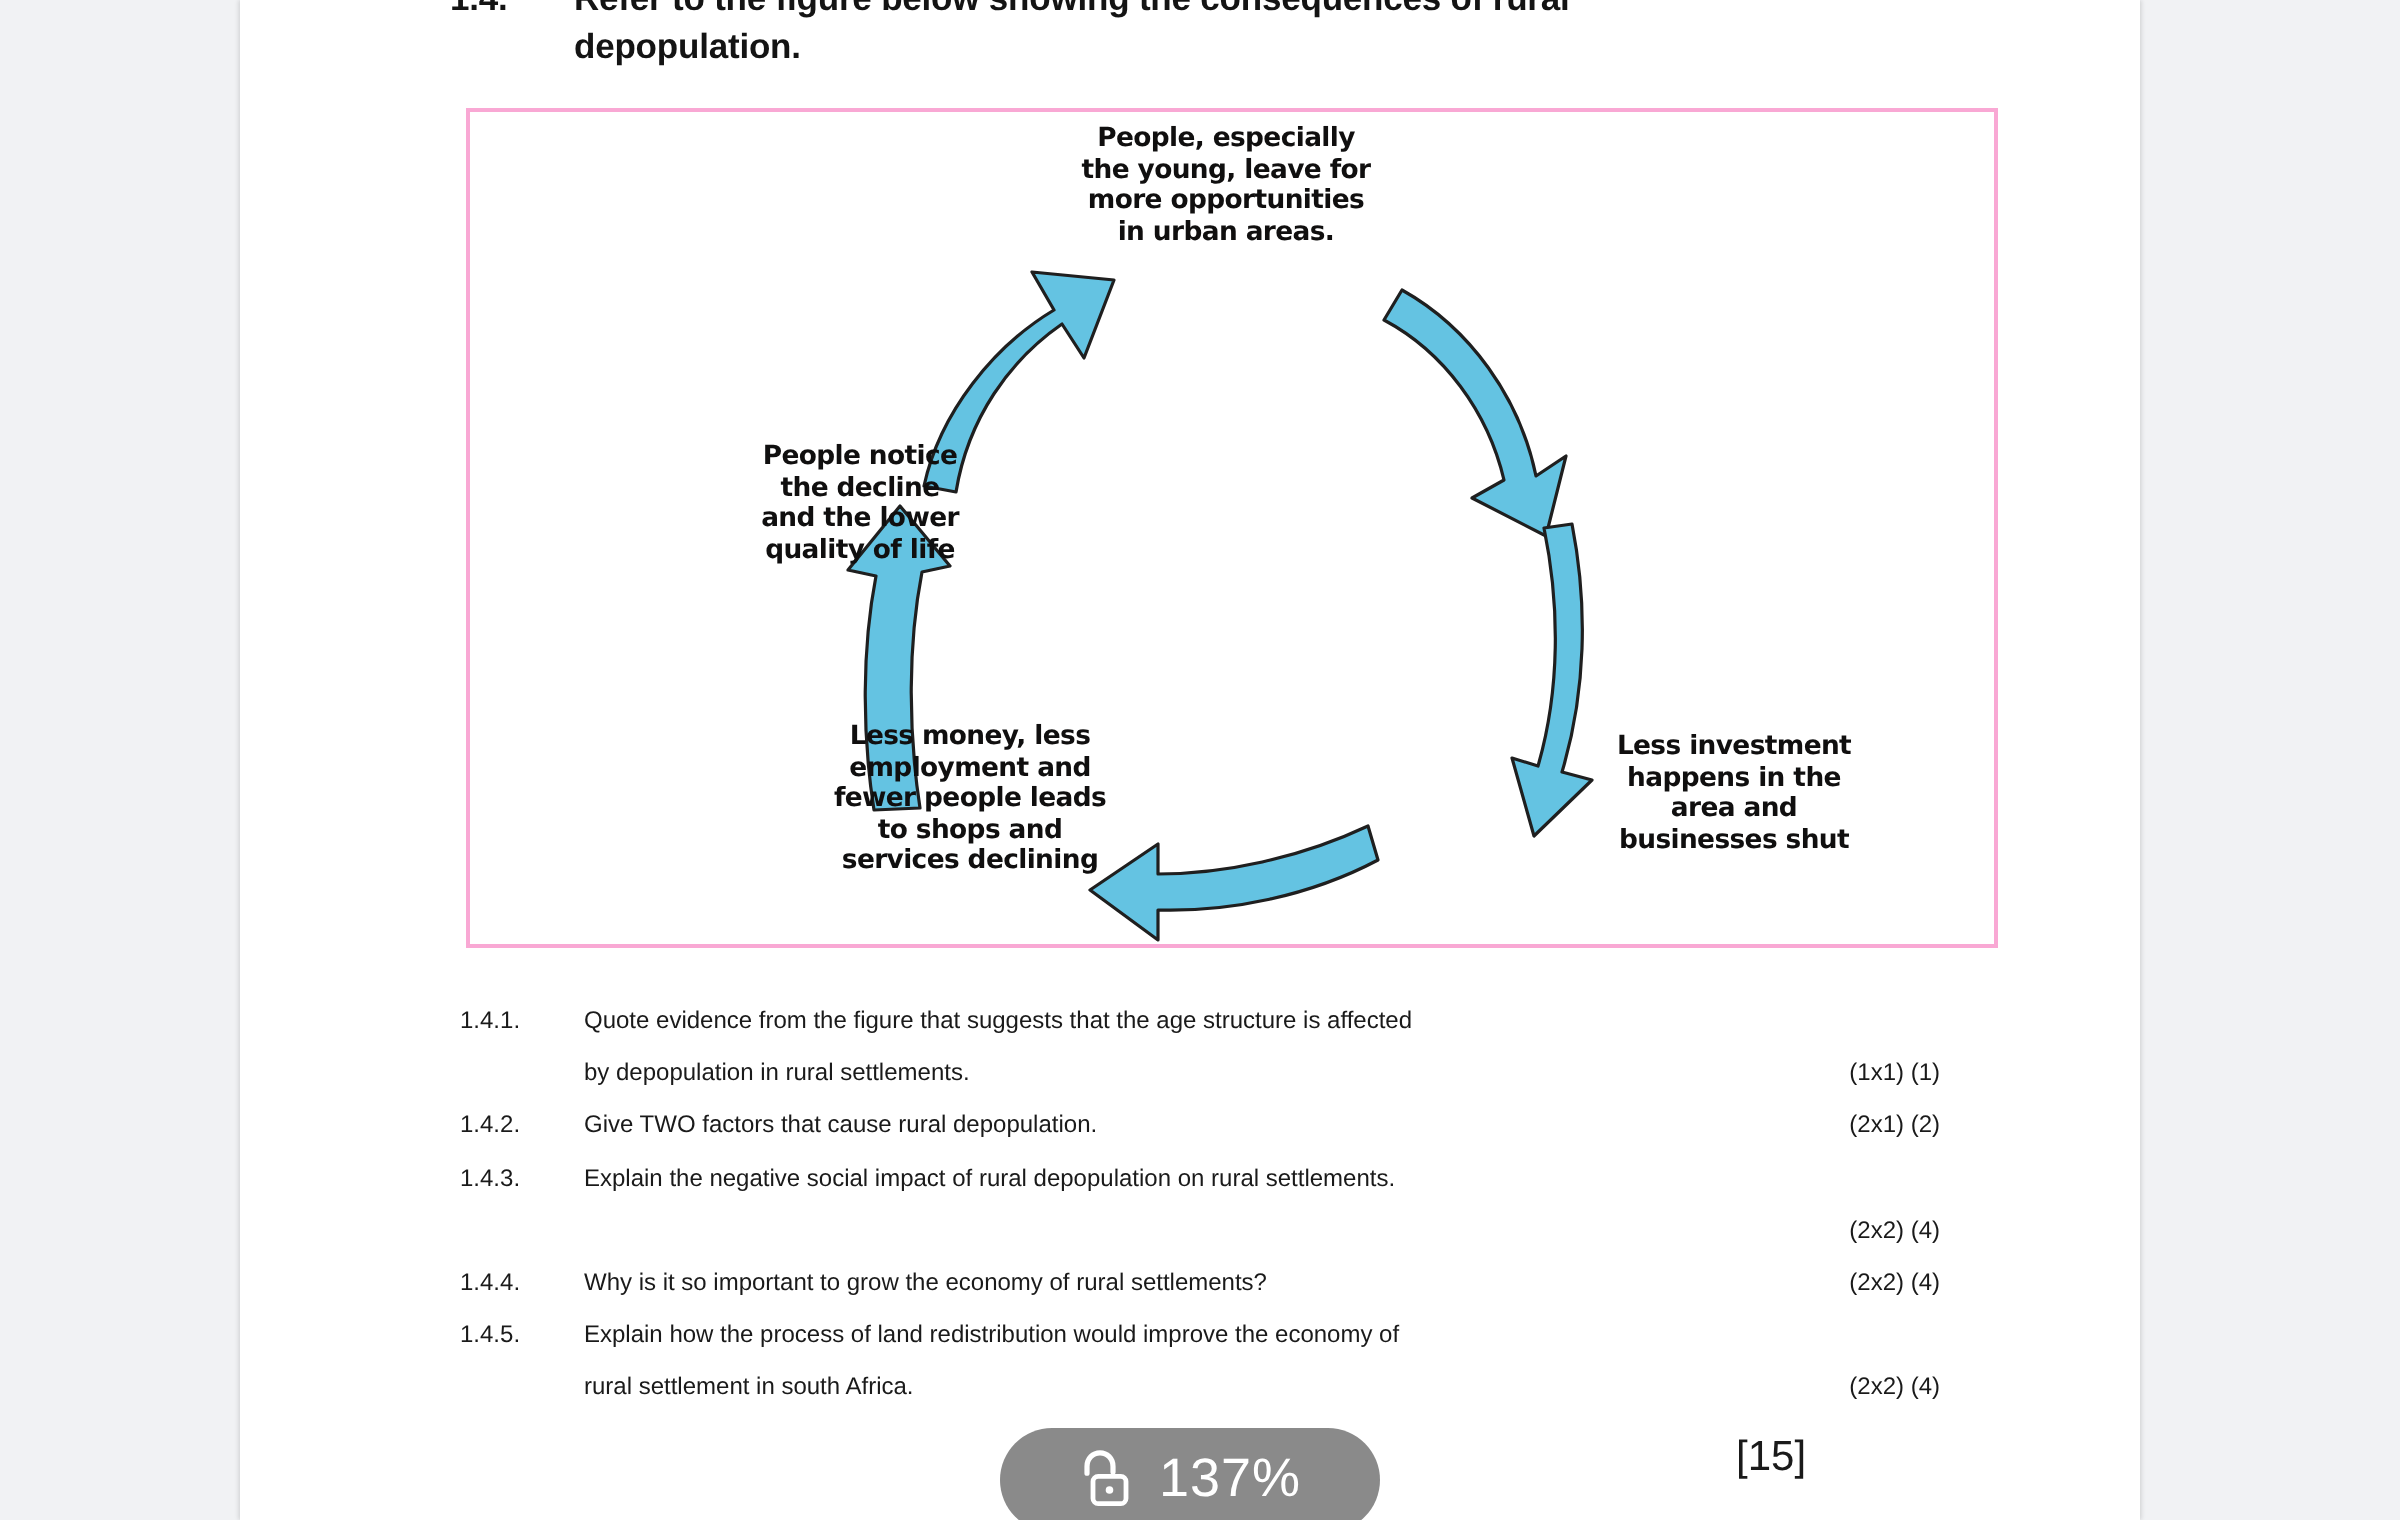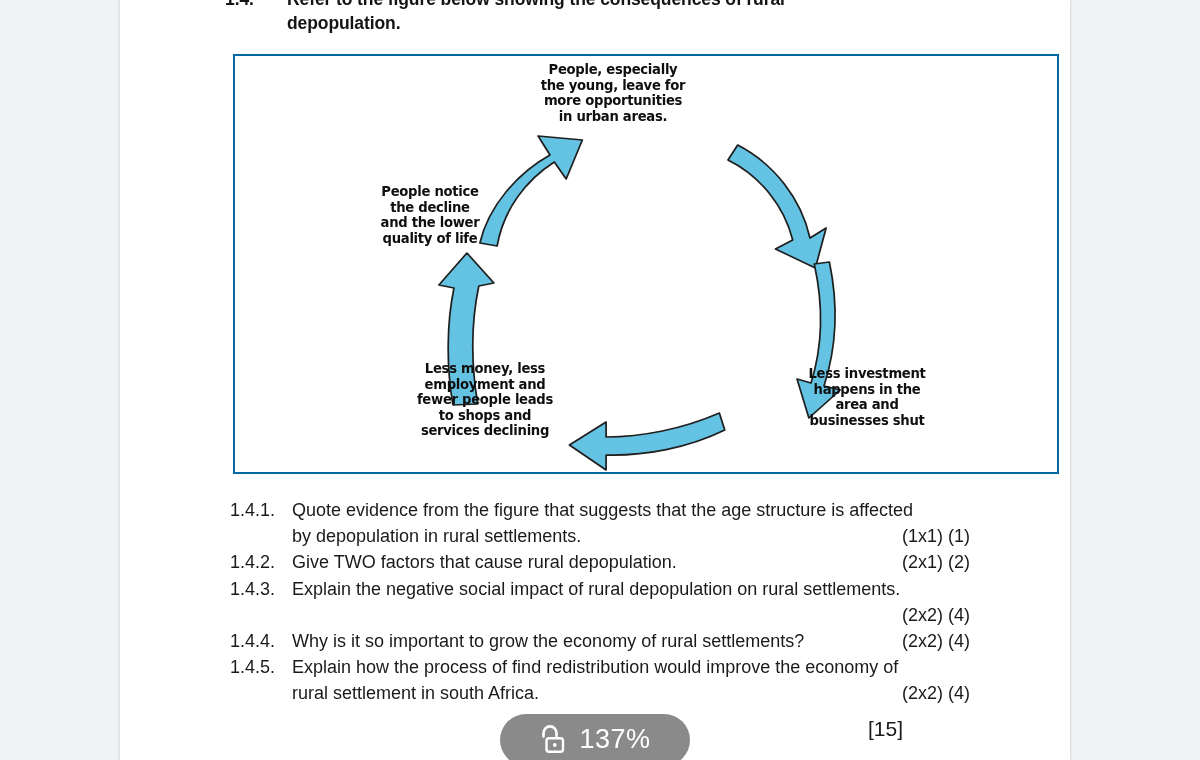--- a/index.html
+++ b/index.html
@@ -48,23 +48,23 @@
     display: inline-block;
     width: 560px;
     vertical-align: top;
   }
 
   
   #figure-box {
     position: absolute;
     left: 113px;
     top: 54px;
-    width: 826px;
+    width: 766px;
     height: 420px;
-    border: 2px solid #0369a1;
+    border: 2px solid #f9a8d4;
     background: #ffffff;
     box-sizing: border-box;
   }
   #cycle-diagram {
     position: absolute;
     inset: 0;
     width: 100%;
     height: 100%;
   }
 
@@ -83,21 +83,21 @@
   #node-bottomright { left: 532px; top: 310px; width: 200px; text-align: center; }
   #node-bottomleft  { left: 130px; top: 305px; width: 240px; }
   #node-left    { left: 85px;  top: 128px; width: 220px; }
 
   
   #question-list {
     position: absolute;
     left: 110px;
     top: 497px;
     width: 740px;
-    font-size: 18px;
+    font-size: 12px;
     color: #1a1a1a;
     line-height: 26.2px;
   }
   .q-row {
     position: relative;
     display: flex;
     align-items: flex-start;
   }
   .q-label {
     flex: 0 0 62px;
@@ -201,21 +201,21 @@
 happens in the
 area and
 businesses shut</div>
 
     <div class="node-label" id="node-bottomleft" style="white-space: pre-line;">Less money, less
 employment and
 fewer people leads
 to shops and
 services declining</div>
 
-    <div class="node-label" id="node-left" style="white-space: pre-line;">People notice
+    <div class="node-label" id="node-left" style="white-space: pre-line; margin-top: 37px;">People notice
 the decline
 and the lower
 quality of life</div>
   </div>
 
   <div id="question-list">
 
     <div class="q-row">
       <span class="q-label">1.4.1.</span>
       <span class="q-body">
@@ -244,21 +244,21 @@
     <div class="q-row">
       <span class="q-label">1.4.4.</span>
       <span class="q-body">
         <span class="q-line"><span class="marks-inline">(2x2) (4)</span><span>Why is it so important to grow the economy of rural settlements?</span></span>
       </span>
     </div>
 
     <div class="q-row">
       <span class="q-label">1.4.5.</span>
       <span class="q-body">
-        <span class="q-line">Explain how the process of find redistribution would improve the economy of</span>
+        <span class="q-line">Explain how the process of land redistribution would improve the economy of</span>
         <span class="q-line"><span class="marks-inline">(2x2) (4)</span><span>rural settlement in south Africa.</span></span>
       </span>
     </div>
   </div>
 
   <div id="total-marks">[15]</div>
 </div>
 
 <div id="zoom-pill">
   <span>

